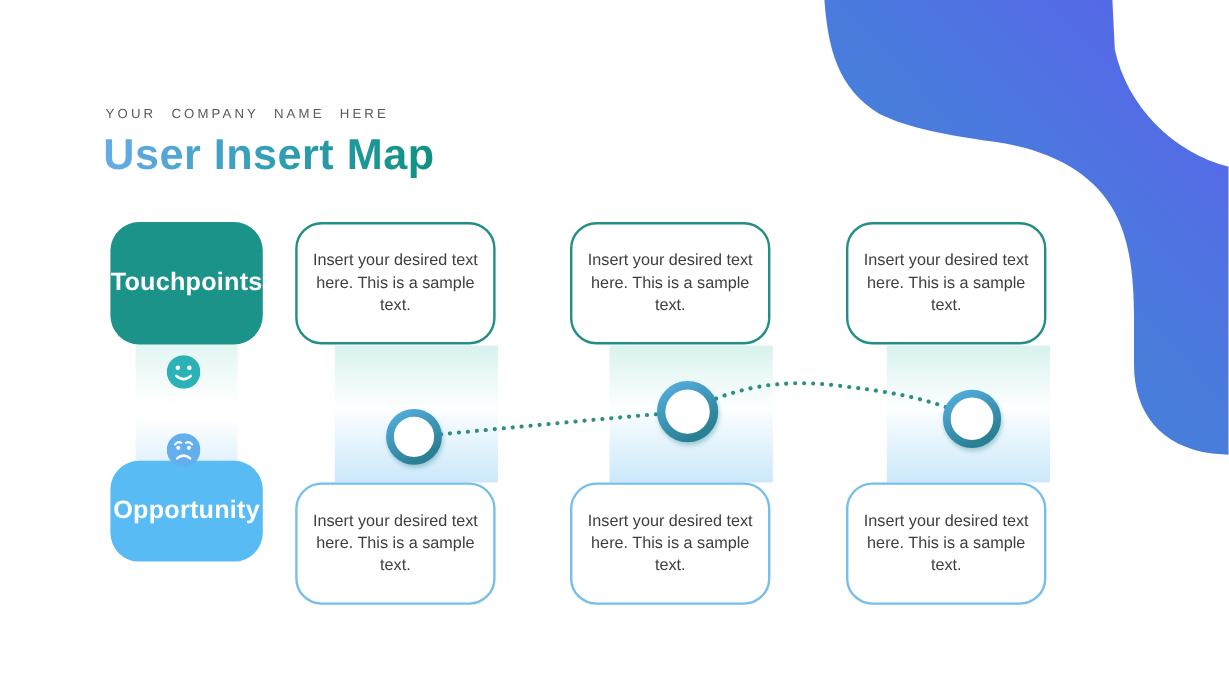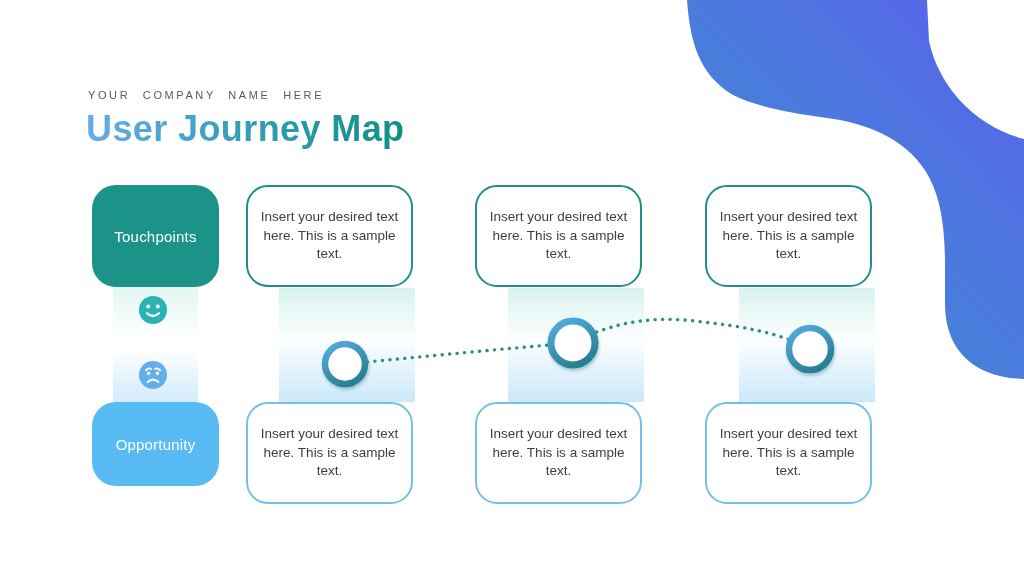--- a/index.html
+++ b/index.html
@@ -18,24 +18,24 @@
     background:linear-gradient(90deg,#66ACE7 0%,#2E9DB2 55%,#0E9180 100%);
     -webkit-background-clip:text;background-clip:text;
     color:transparent;-webkit-text-fill-color:transparent;
   }
   
   .blob-svg{left:0;top:0;width:1024px;height:576px;z-index:0;pointer-events:none;}
   .journey-svg{left:0;top:0;width:1024px;height:576px;z-index:2;pointer-events:none;}
   
   .rowlabel{
     width:127px;border-radius:24px;display:flex;align-items:center;justify-content:center;
-    color:#ffffff;font-size:15px;font-weight:400;letter-spacing:.2px;z-index:3;
+    color:#ffffff;font-size:21px;font-weight:700;letter-spacing:.2px;z-index:3;
   }
   .rowlabel.touch{left:92px;top:185px;height:102px;background:#1B9389;}
-  .rowlabel.opp{left:92px;top:402px;height:84px;background:#59BBF4;}
+  .rowlabel.opp{left:92px;top:384px;height:84px;background:#59BBF4;}
   
   .leftstrip{
     left:113px;top:287px;width:85px;height:115px;z-index:1;
     background:linear-gradient(180deg,#E2F6F2 0%,#FFFFFF 44%,#FFFFFF 54%,#D2EBFB 100%);
   }
   .colstrip{
     top:288px;width:136px;height:114px;z-index:1;
     background:linear-gradient(180deg,#D8F2EE 0%,#FDFFFF 46%,#F3FAFE 55%,#CBE8FA 100%);
   }
   .colstrip.c1{left:279px;} .colstrip.c2{left:508px;} .colstrip.c3{left:739px;}
@@ -73,21 +73,21 @@
       C 941 200 945 228 945 266
       L 945 304
       C 945 344 967 372 1010 378
       L 1024 379
       L 1024 139
       C 977 127 939 88 929 41
       L 927 0 Z"></path>
   </svg>
 
   <div class="abs company">YOUR COMPANY NAME HERE</div>
-  <div class="abs title">User Journey Map</div>
+  <div class="abs title">User Insert Map</div>
 
   <div class="abs leftstrip"></div>
   <div class="abs colstrip c1"></div>
   <div class="abs colstrip c2"></div>
   <div class="abs colstrip c3"></div>
 
   <svg class="abs journey-svg" viewBox="0 0 1024 576">
     <defs>
       <linearGradient id="ringGrad" gradientUnits="objectBoundingBox" x1="0" y1="0" x2="0.55" y2="1">
         <stop offset="0" stop-color="#55AEE0"></stop>

